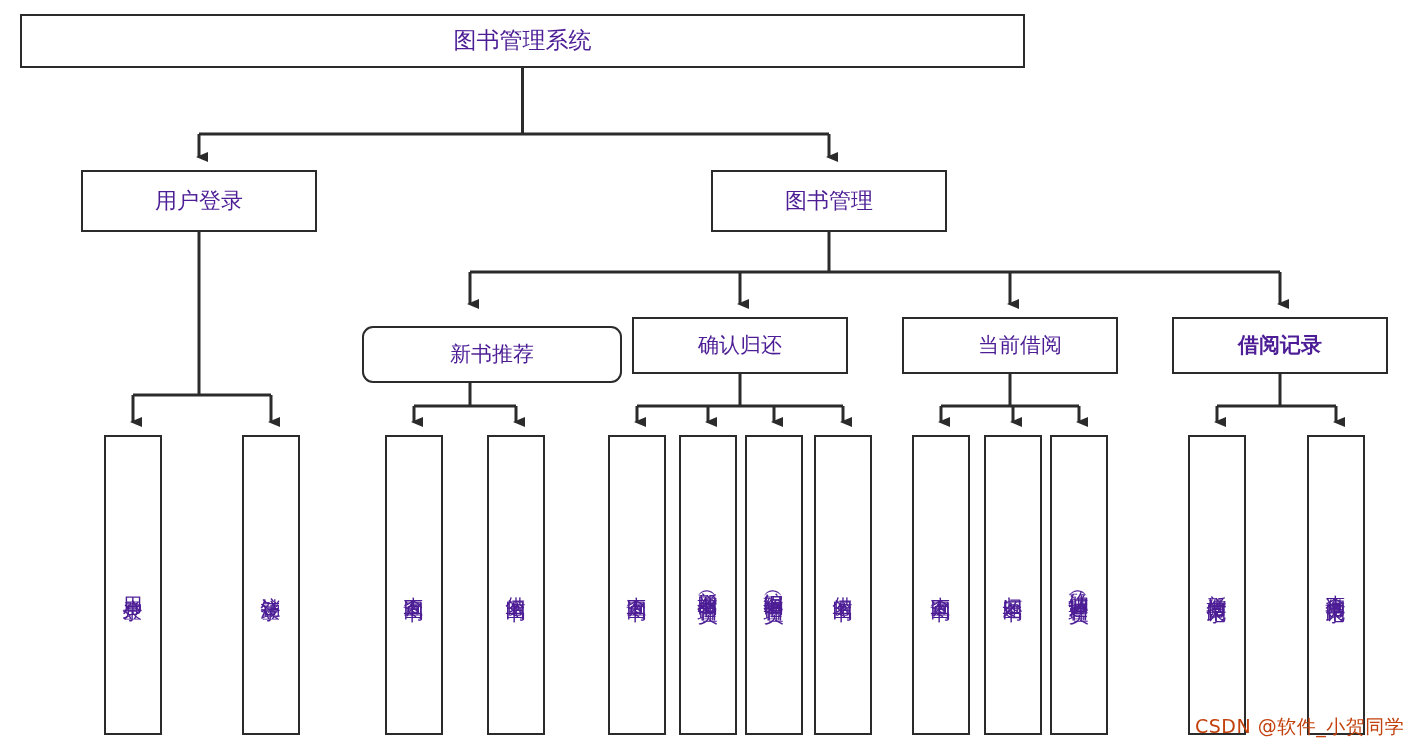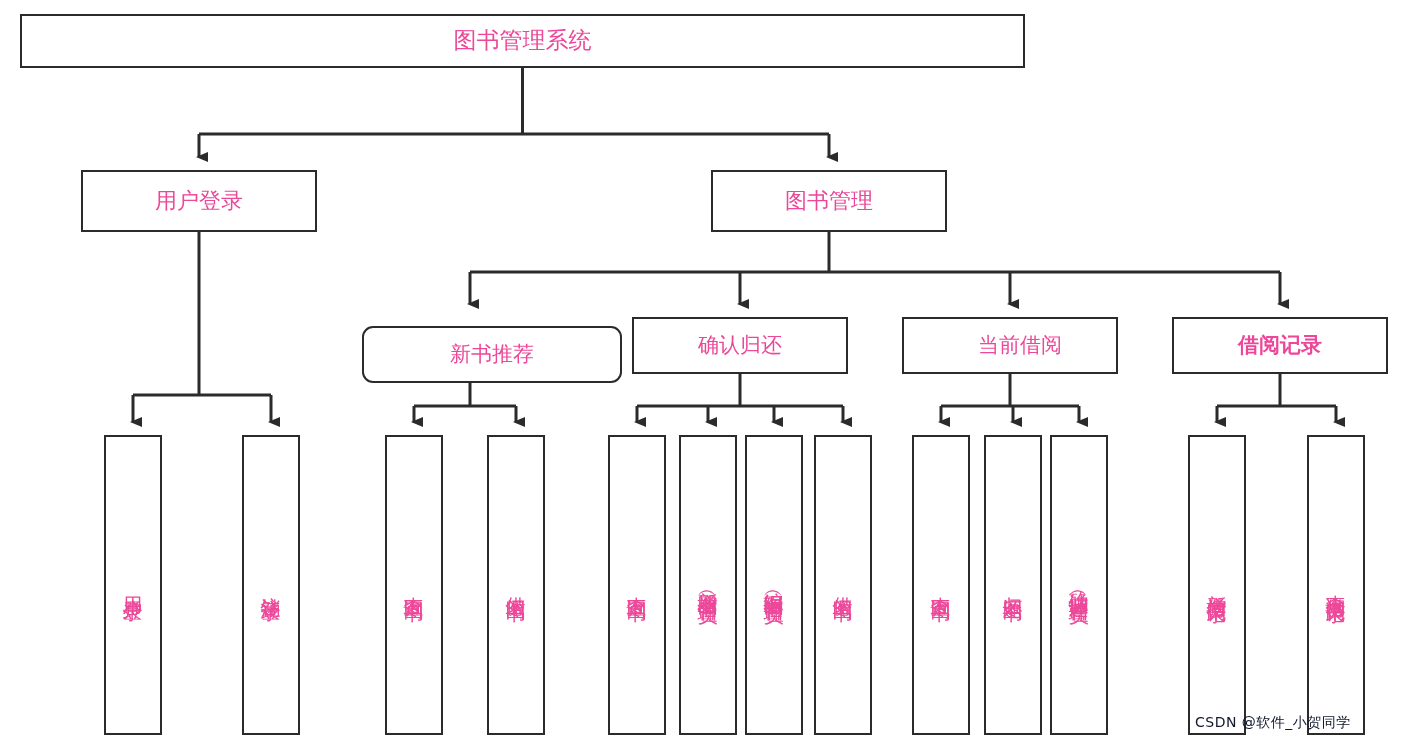--- a/index.html
+++ b/index.html
@@ -25,21 +25,21 @@
     pointer-events: none;
   }
   .node {
     position: absolute;
     box-sizing: border-box;
     background: #ffffff;
     border: 2px solid #2b2b2b;
     display: flex;
     align-items: center;
     justify-content: center;
-    color: #ec4899;
+    color: #4c1d95;
     line-height: 1.12;
     text-align: left;
   }
   .node.root {
     font-size: 23px;
   }
   .node.branch {
     font-size: 22px;
   }
   .node.sub {
@@ -52,22 +52,22 @@
   }
   .node.leaf .vtext {
     writing-mode: vertical-rl;
     text-orientation: upright;
     letter-spacing: 2px;
     white-space: nowrap;
     line-height: 1;
   }
   .watermark {
     position: absolute;
-    color: #0f172a;
-    font-size: 14px;
+    color: #c2410c;
+    font-size: 19px;
     white-space: nowrap;
     letter-spacing: 0.5px;
   }
 </style>
 </head>
 <body>
 
 <div id="canvas">
 
   <svg id="wires" viewBox="0 0 1405 747" width="1405" height="747" xmlns="http://www.w3.org/2000/svg">

